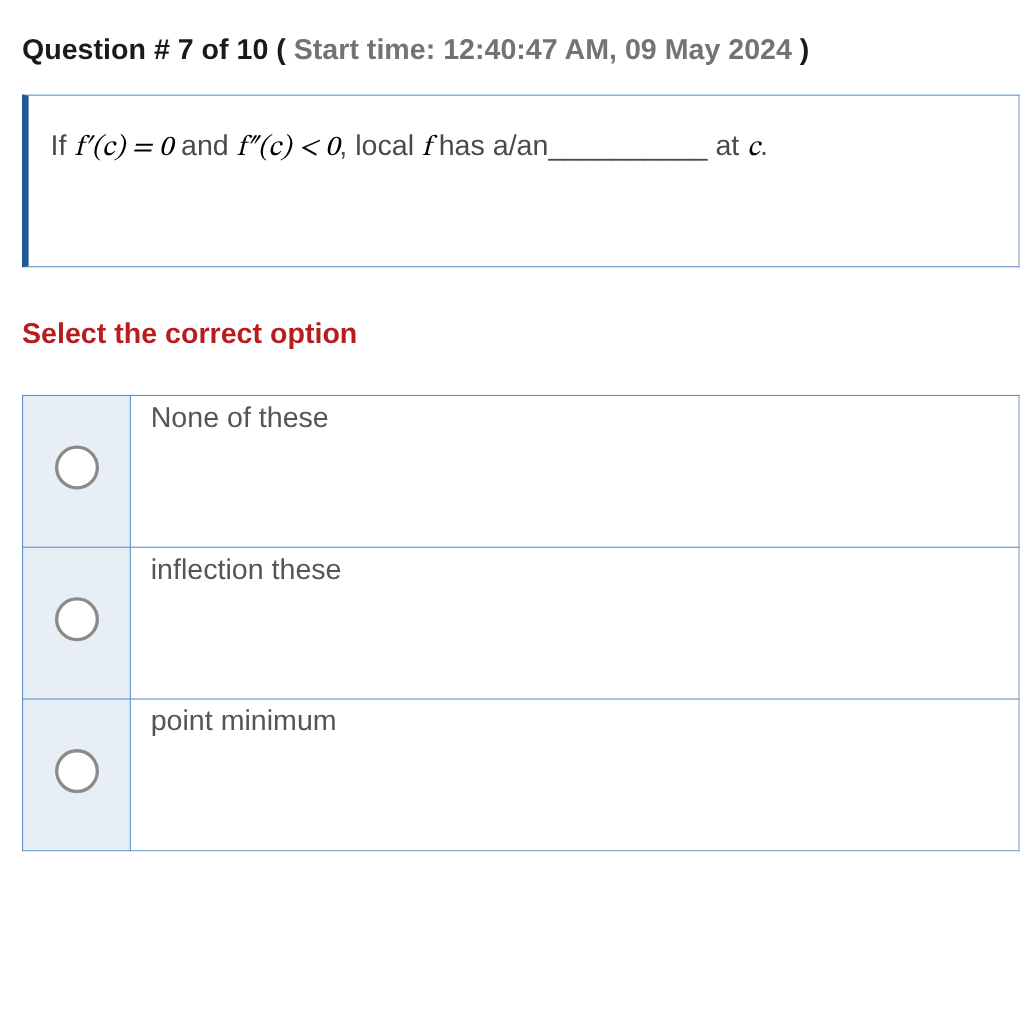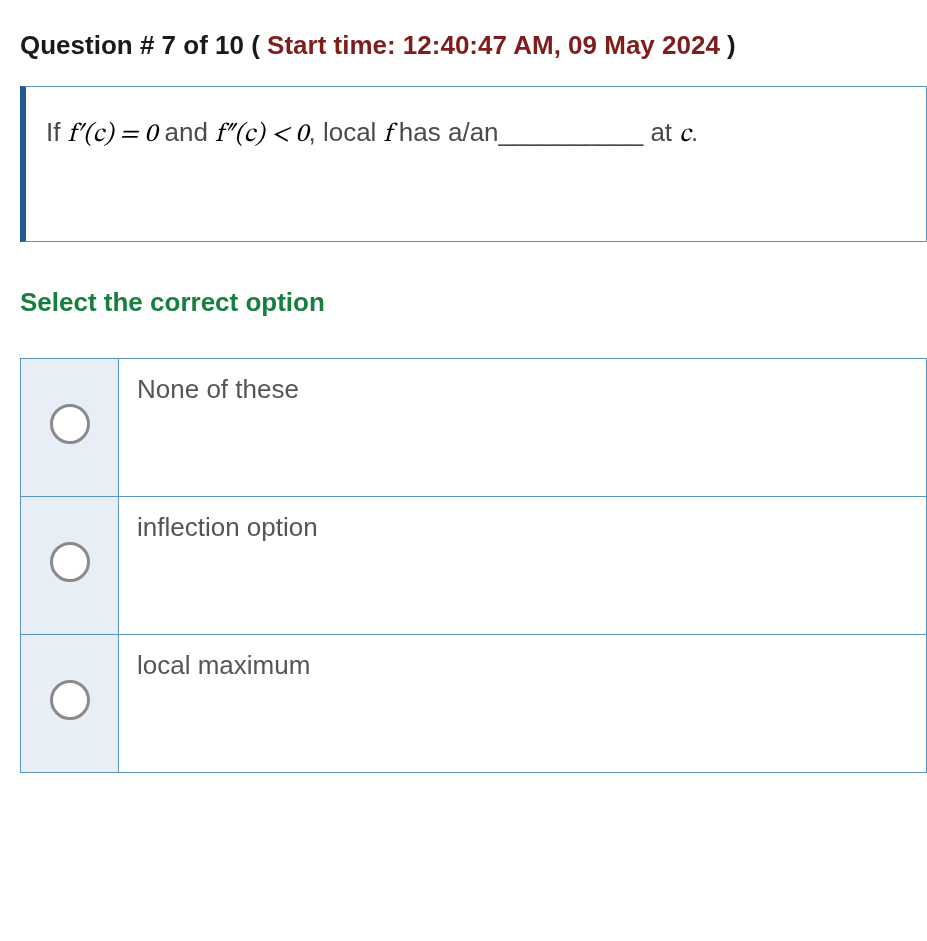--- a/index.html
+++ b/index.html
@@ -14,61 +14,61 @@
       padding: 30px 0 0 20px;
       color: #333;
     }
     .question-header {
       font-size: 26px;
       font-weight: 700;
       color: #1a1a1a;
       margin-bottom: 25px;
     }
     .question-header .start-time {
-      color: #7f1d1d;
+      color: #737373;
     }
     .question-box {
       border: 1px solid #5b92c8;
       border-left: 6px solid #1f5a93;
       padding: 30px 20px 90px 20px;
       font-size: 26px;
       color: #4a4a4a;
       margin-bottom: 45px;
     }
     .question-box .math {
       font-family: "Cambria Math", "STIX Two Math", "Times New Roman", serif;
       color: #000;
     }
     .question-box .math-italic {
       font-style: italic;
     }
     .select-prompt {
       font-size: 26px;
       font-weight: 700;
-      color: #15803d;
+      color: #b91c1c;
       margin-bottom: 40px;
     }
     .options-table {
       border-collapse: collapse;
       width: 100%;
       table-layout: fixed;
     }
     .options-table td {
       border: 1px solid #5b92c8;
       vertical-align: top;
     }
     .radio-cell {
       width: 98px;
       background: #e8eef5;
       text-align: center;
       padding-top: 45px;
       height: 138px;
     }
     .option-cell {
-      padding: 15px 18px 0 18px;
+      padding: 4px 18px 0 18px;
       font-size: 26px;
       color: #555;
       height: 138px;
     }
     .radio-outer {
       width: 40px;
       height: 40px;
       border: 3px solid #8a8a8a;
       border-radius: 50%;
       display: inline-flex;
@@ -105,20 +105,20 @@
 <div class="select-prompt">Select the correct option</div>
 
 <table class="options-table">
   <tbody id="options-body">
       <tr>
         <td class="radio-cell"><span class="radio-outer"></span></td>
         <td class="option-cell">None of these</td>
       </tr>
       <tr>
         <td class="radio-cell"><span class="radio-outer"></span></td>
-        <td class="option-cell">inflection option</td>
+        <td class="option-cell">inflection these</td>
       </tr>
       <tr>
         <td class="radio-cell"><span class="radio-outer"></span></td>
-        <td class="option-cell">local maximum</td>
+        <td class="option-cell">point minimum</td>
       </tr>
     </tbody>
 </table>
 
 </body></html>

